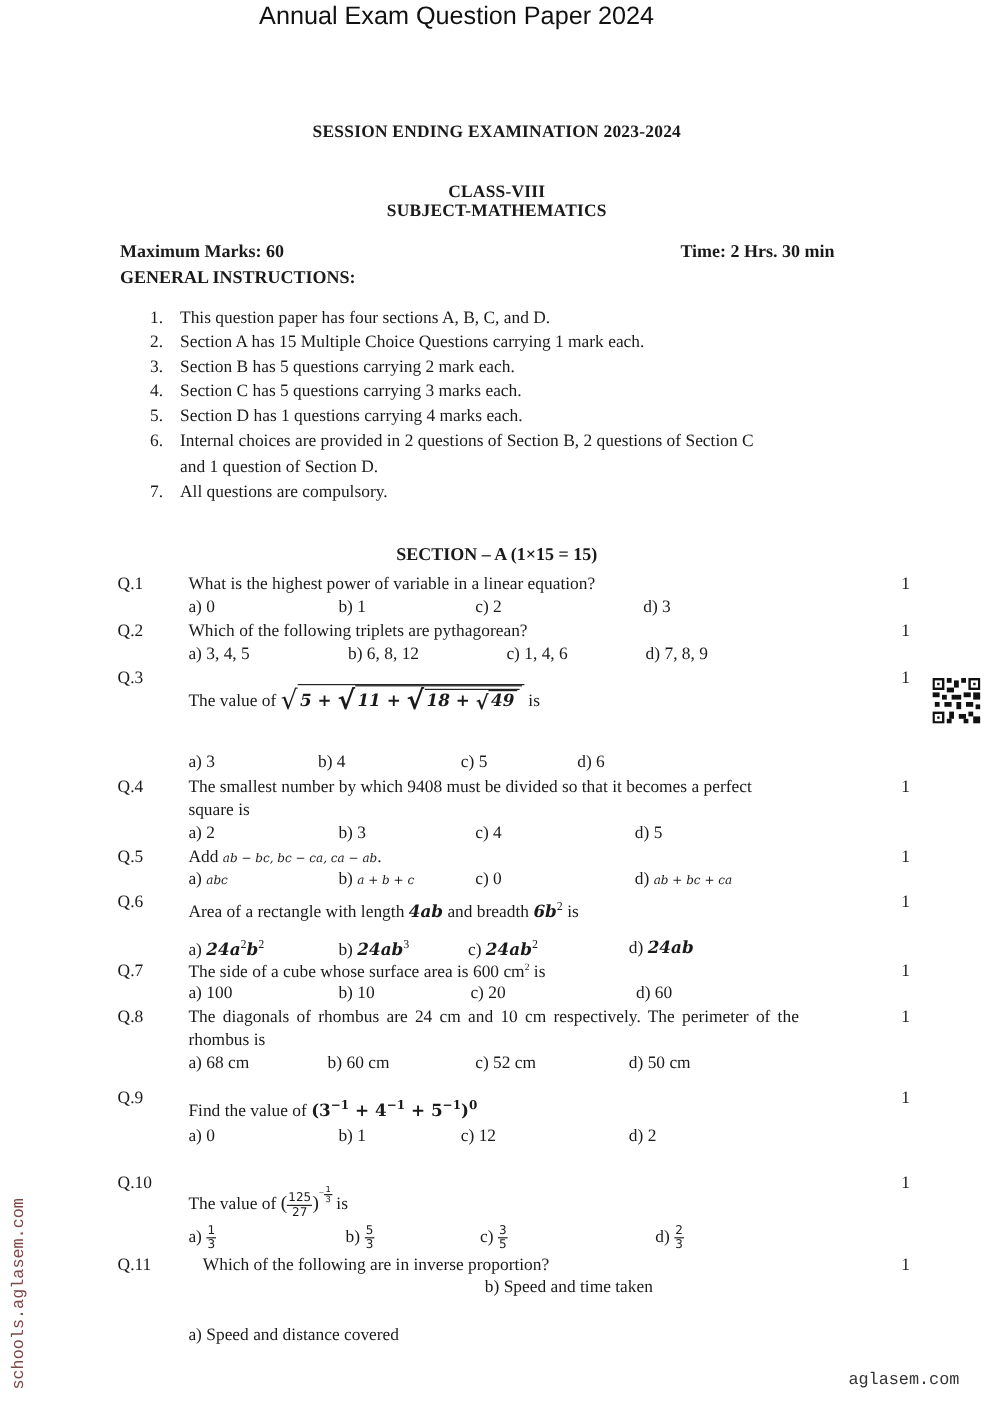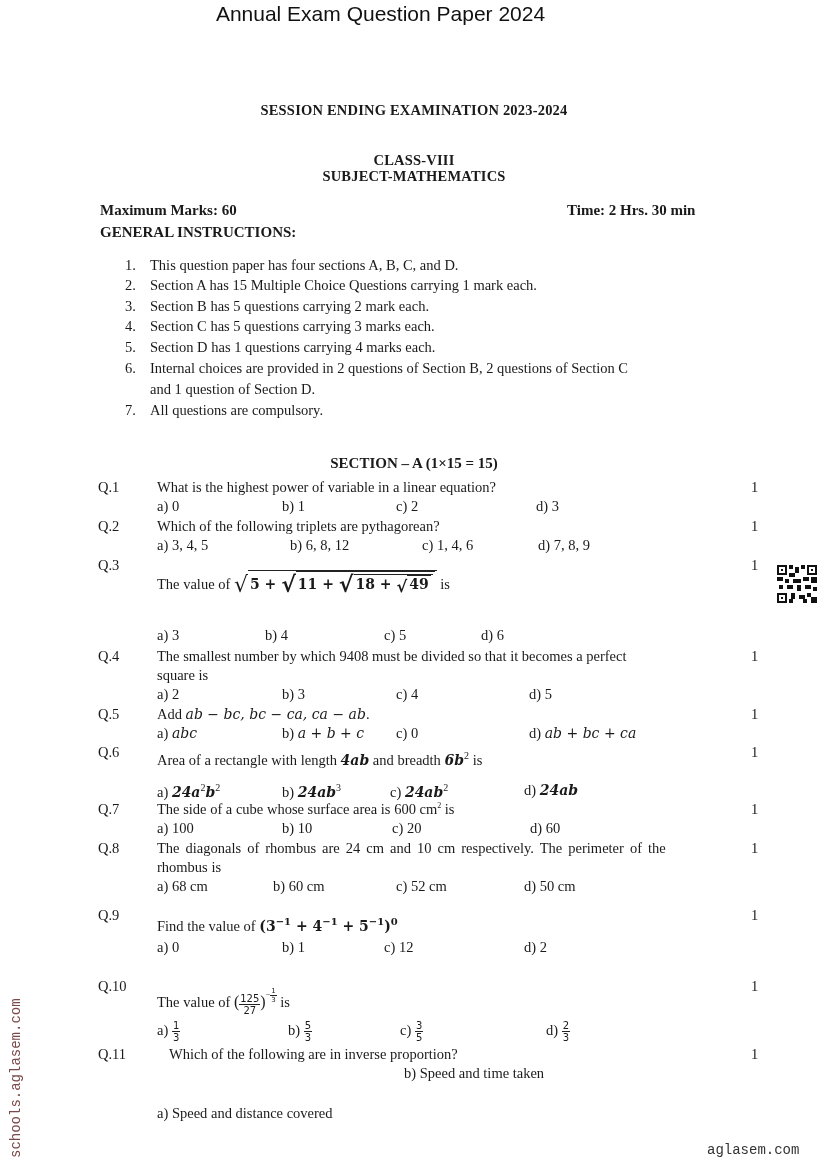--- a/index.html
+++ b/index.html
@@ -8,25 +8,25 @@
     .banner { left: 0; width: 761px; top: 2px; text-align: center; font-family: "Liberation Sans", sans-serif; font-size: 21px; color: #111; }
     .hcenter { left: 0; width: 828px; text-align: center; font-weight: bold; font-size: 14.5px; letter-spacing: 0.2px; }
     .bold { font-weight: bold; font-size: 15px; }
     .instr { font-size: 14.5px; }
     .instr-num { position: absolute; left: 125px; }
     .instr-text { position: absolute; left: 150px; }
     .qnum { position: absolute; left: 98px; font-size: 14.5px; }
     .qtext { position: absolute; left: 157px; font-size: 14.5px; white-space: nowrap; }
     .mark { position: absolute; left: 751px; font-size: 14.5px; }
     .opt { position: absolute; font-size: 14.5px; white-space: nowrap; }
-    .m { font-family: "DejaVu Serif", serif; font-style: italic; font-size: 14px; }
+    .m { font-family: "DejaVu Serif", serif; font-style: italic; font-size: 10px; }
     .mb { font-family: "DejaVu Serif", serif; font-weight: bold; font-size: 14px; }
     .mi { font-family: "DejaVu Serif", serif; font-style: italic; font-weight: bold; font-size: 14px; }
     sup { font-size: 10px; }
-    .sqrt { display: inline-block; border-top: 1.3px solid #222; padding: 0 2px; margin-left: 0; }
+    .sqrt { display: inline-block; border-top: 1.3px solid #222; padding: 0 2px; margin-left: 0; font-style: italic; }
     .rad { font-family: "DejaVu Sans", sans-serif; font-size: 22px; vertical-align: -3px; }
     .frac { display: inline-flex; flex-direction: column; align-items: center; vertical-align: middle; font-family: "DejaVu Sans", sans-serif; font-size: 10px; line-height: 11px; }
     .frac .num { border-bottom: 1px solid #222; padding: 0 1px; }
     .watermark-side { position: absolute; left: 8px; top: 1158px; transform-origin: left top; transform: rotate(-90deg); font-family: "Liberation Mono", monospace; font-size: 14px; color: #7a4a4a; white-space: nowrap; }
     .watermark-br { position: absolute; left: 707px; top: 1142px; font-family: "Liberation Mono", monospace; font-size: 14px; color: #333; }
     .qr { position: absolute; left: 777px; top: 565px; width: 40px; height: 38px; }
   </style>
 </head>
 <body>
 

